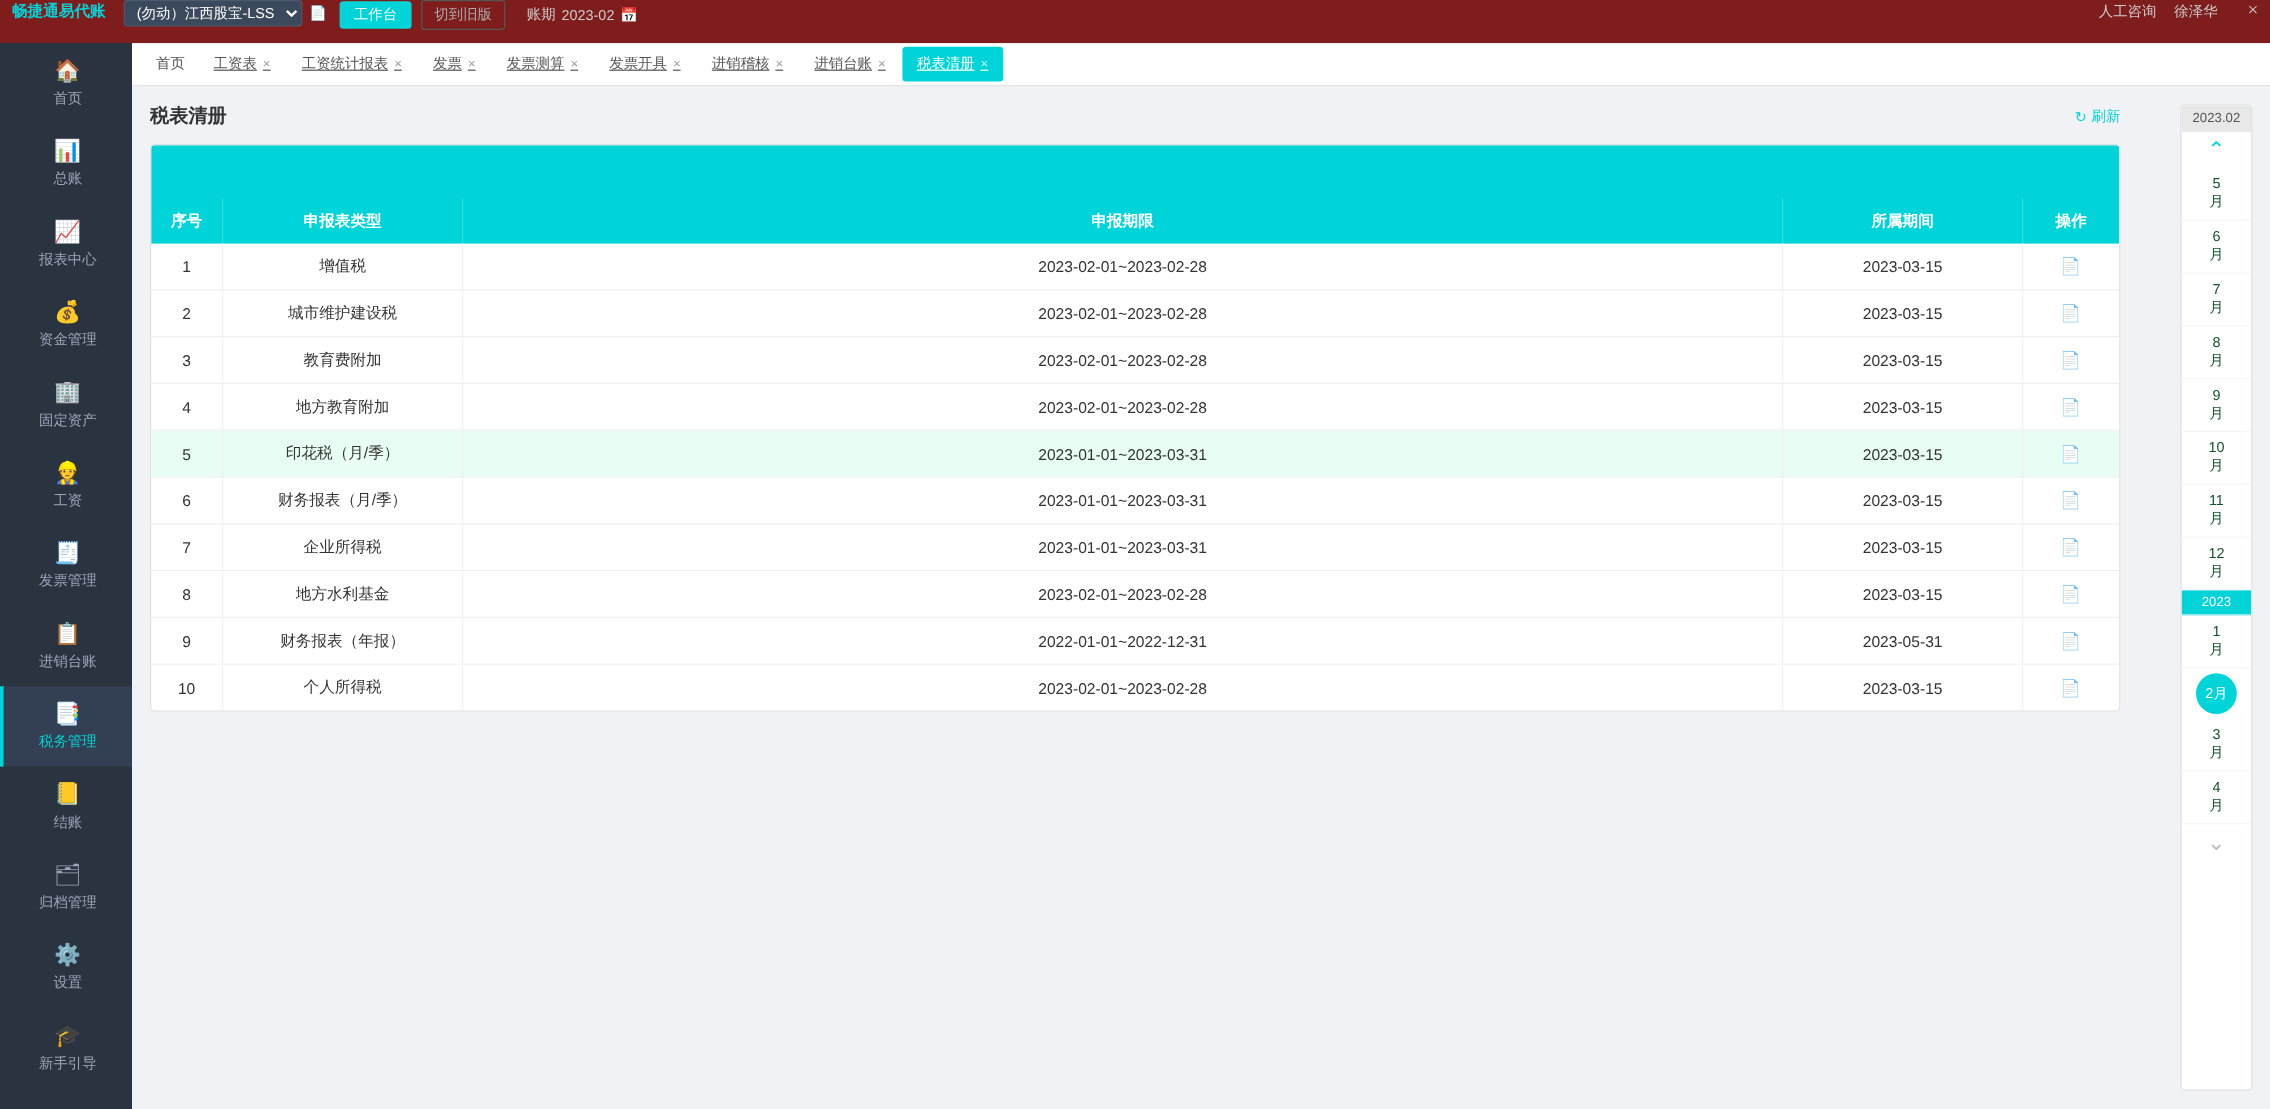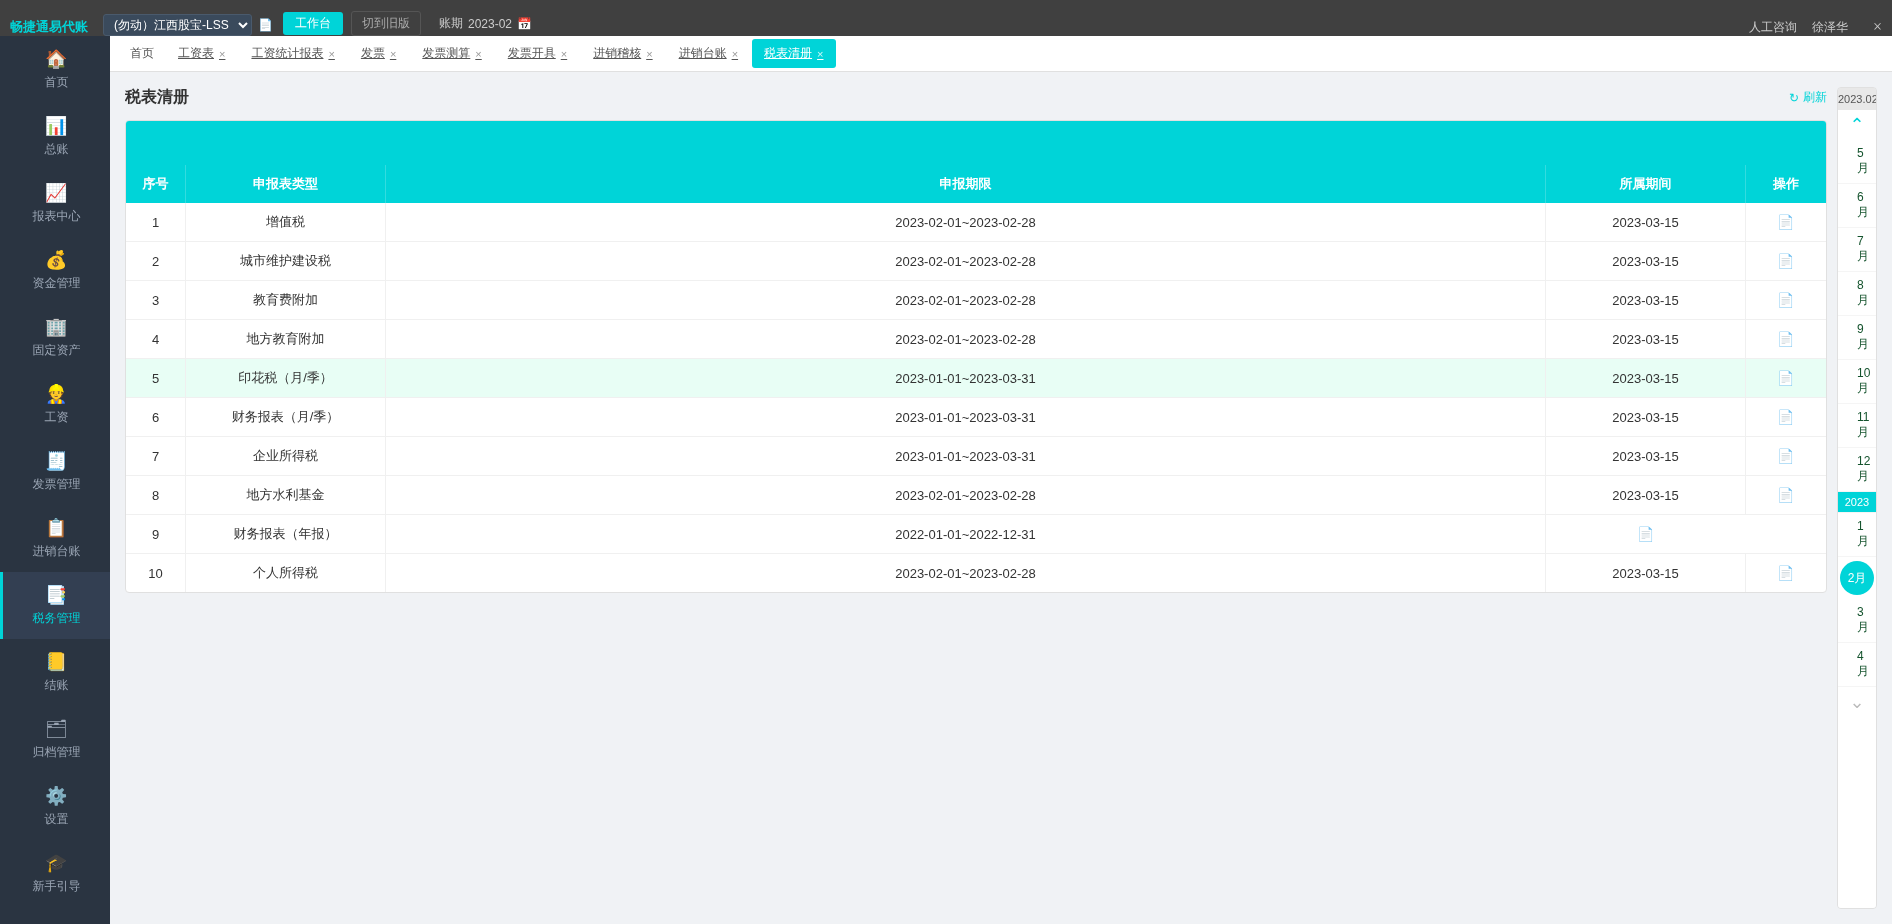--- a/index.html
+++ b/index.html
@@ -1,23 +1,23 @@
 <!DOCTYPE html>
 <html><head>
   <meta charset="utf-8">
   <style>
     * { box-sizing: border-box; margin: 0; padding: 0; }
     body { font-family: 'Microsoft YaHei', Arial, sans-serif; font-size: 13px; background: #f0f2f5; display: flex; flex-direction: column; height: 100vh; overflow: hidden; }
 
     
     .top-bar {
       height: 36px;
-      background: #404040;
-      display: flex;
-      align-items: flex-end;
+      background: #7f1d1d;
+      display: flex;
+      align-items: flex-start;
       padding: 0 10px;
       color: #fff;
       font-size: 12px;
       flex-shrink: 0;
     }
     .top-bar-logo { color: #00d4d8; font-weight: bold; font-size: 13px; margin-right: 15px; }
     .top-bar-company { display: flex; align-items: center; gap: 6px; }
     .top-bar-company select { background: #3a4a5c; color: #fff; border: 1px solid #4a5a6c; border-radius: 3px; padding: 2px 6px; font-size: 12px; }
     .top-bar-actions { display: flex; align-items: center; gap: 8px; margin-left: 10px; }
     .btn-workbench { background: #00d4d8; color: #fff; border: none; border-radius: 3px; padding: 3px 12px; cursor: pointer; font-size: 12px; }
@@ -133,30 +133,31 @@
       display: flex;
       align-items: center;
       justify-content: center;
       border-right: 1px solid #f0f0f0;
     }
     .table-cell:last-child { border-right: none; }
     .action-icon { color: #999; cursor: pointer; font-size: 14px; }
 
     
     .date-nav {
-      width: 40px;
+      width: 60px;
       background: #fff;
       border: 1px solid #e0e0e0;
       border-radius: 4px;
       display: flex;
       flex-direction: column;
       align-items: center;
       font-size: 12px;
       overflow-y: auto;
       flex-shrink: 0;
+      margin-left: 40px;
     }
     .date-nav-header {
       background: #e8e8e8;
       width: 100%;
       text-align: center;
       padding: 5px 0;
       font-size: 11px;
       color: #555;
     }
     .date-nav-up { color: #00d4d8; font-size: 18px; cursor: pointer; padding: 4px; }
@@ -394,20 +395,21 @@
             <div class="table-cell">2023-02-01~2023-02-28</div>
             <div class="table-cell">2023-03-15</div>
             <div class="table-cell">
                 <span class="action-icon">📄</span>
               </div>
           </div>
           <div class="table-row">
             <div class="table-cell">9</div>
             <div class="table-cell">财务报表（年报）</div>
             <div class="table-cell">2022-01-01~2022-12-31</div>
+            <div class="table-cell">2023-05-31</div>
             <div class="table-cell">
                 <span class="action-icon">📄</span>
               </div>
           </div>
           <div class="table-row">
             <div class="table-cell">10</div>
             <div class="table-cell">个人所得税</div>
             <div class="table-cell">2023-02-01~2023-02-28</div>
             <div class="table-cell">2023-03-15</div>
             <div class="table-cell">

